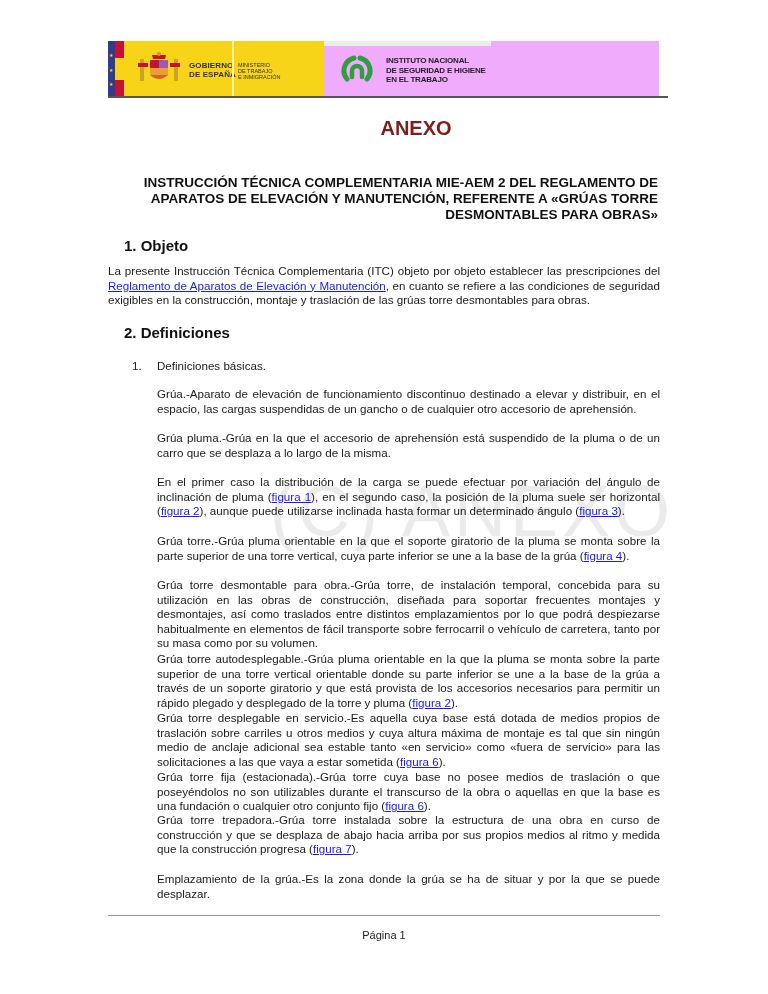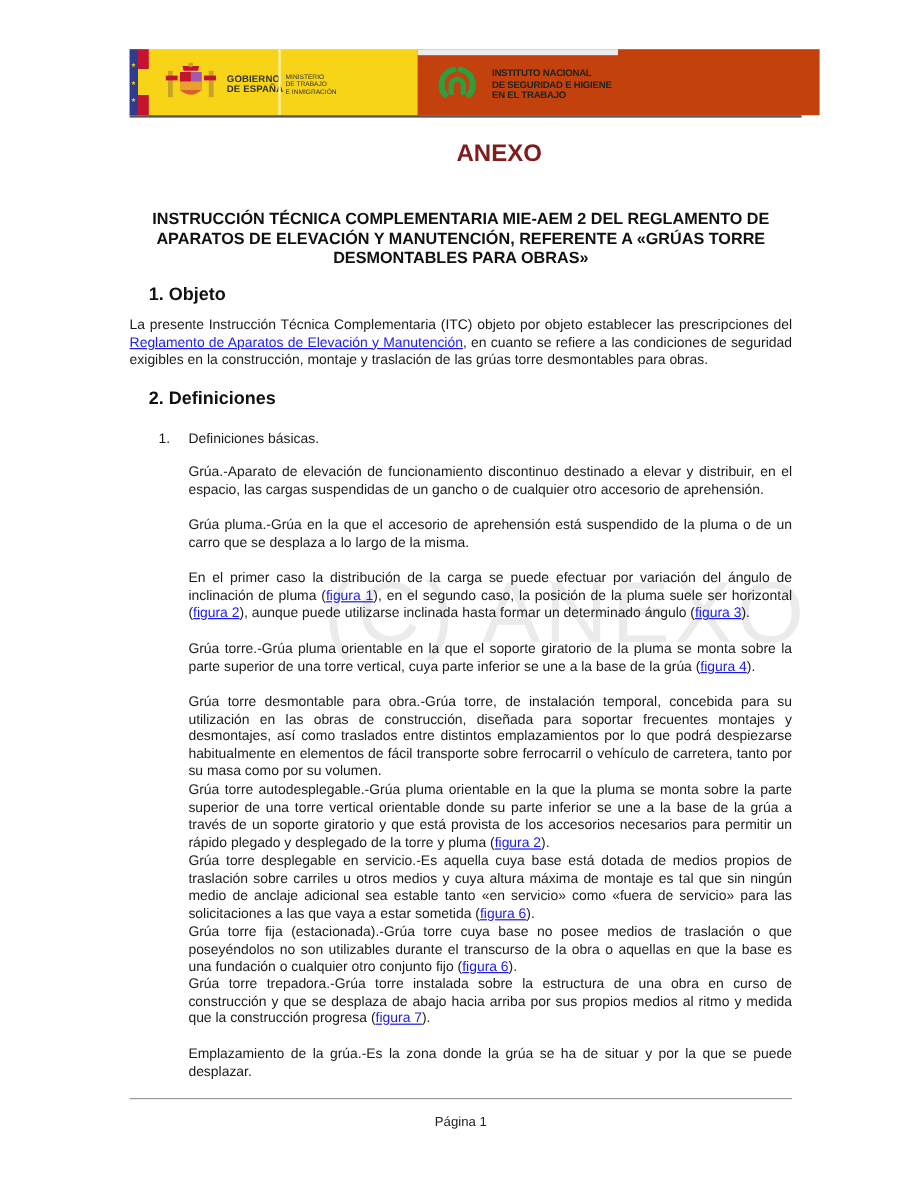--- a/index.html
+++ b/index.html
@@ -10,30 +10,30 @@
   .header { position: absolute; left: 108px; top: 41px; width: 560px; height: 57px; }
   .gob { position: absolute; left: 0; top: 0; width: 262px; height: 55px; background: #f7d417; }
   .flagbar { position: absolute; left: 0; top: 0; width: 7px; height: 55px; background: #2e3b8f; }
   .flagbar .star { position: absolute; left: 1px; width: 4px; height: 4px; color: #f7d417; font-size: 5px; line-height: 4px; }
   .redbar { position: absolute; left: 7px; top: 0; width: 9px; height: 55px;
             background: linear-gradient(#c4122f 0 30%, #f7d417 30% 70%, #c4122f 70% 100%); }
   .coat { position: absolute; left: 30px; top: 10px; width: 42px; height: 34px; }
   .gob-text { position: absolute; left: 81px; top: 20px; font-size: 8px; font-weight: bold; line-height: 9px; color: #333; letter-spacing: 0.1px; }
   .gob-divider { position: absolute; left: 124px; top: 0; width: 2px; height: 55px; background: #fff1a0; }
   .min-text { position: absolute; left: 130px; top: 21px; font-size: 5.5px; line-height: 6px; color: #333; }
-  .insht { position: absolute; left: 240px; top: 0; width: 335px; height: 55px; background: #c2410c; }
+  .insht { position: absolute; left: 216px; top: 0; width: 335px; height: 55px; background: #f0abfc; }
   .insht-top { position: absolute; left: 0; top: 0; width: 167px; height: 5px; background: #ececec; }
   .insht-logo { position: absolute; left: 16px; top: 12px; width: 34px; height: 34px; }
   .insht-text { position: absolute; left: 62px; top: 15px; font-size: 8px; line-height: 9.5px; font-weight: bold; color: #222; letter-spacing: -0.2px; }
   .header-rule { position: absolute; left: 108px; top: 96px; width: 560px; height: 2px; background: #555; }
 
   
   .title { position: absolute; left: 0; width: 768px; top: 117px; text-align: center;
            font-size: 20px; font-weight: bold; color: #7f1d1d; margin-left: 32px; }
-  .subtitle { position: absolute; left: 110px; width: 548px; top: 175px; text-align: center;
+  .subtitle { position: absolute; left: 110px; width: 548px; top: 175px; text-align: right;
               font-size: 13.5px; font-weight: bold; line-height: 16px; color: #111; }
   .h2 { position: absolute; left: 108px; font-size: 15px; font-weight: bold; color: #111; margin-left: 16px; }
   .para { position: absolute; font-size: 11.6px; line-height: 14.6px; text-align: justify; color: #1a1a1a; }
   .para a { color: #1a1aee; text-decoration: underline; }
   .list-num { position: absolute; left: 132px; top: 359px; font-size: 11.6px; }
   .list-label { position: absolute; left: 157px; top: 359px; font-size: 11.6px; }
 
   .watermark { position: absolute; left: 270px; top: 470px; font-size: 72px; color: #ebebeb;
                letter-spacing: 4px; z-index: 0; pointer-events: none; }
   .content { position: relative; z-index: 1; }

